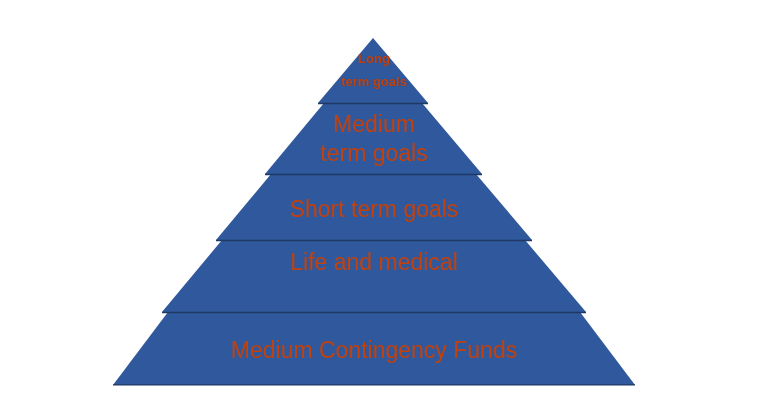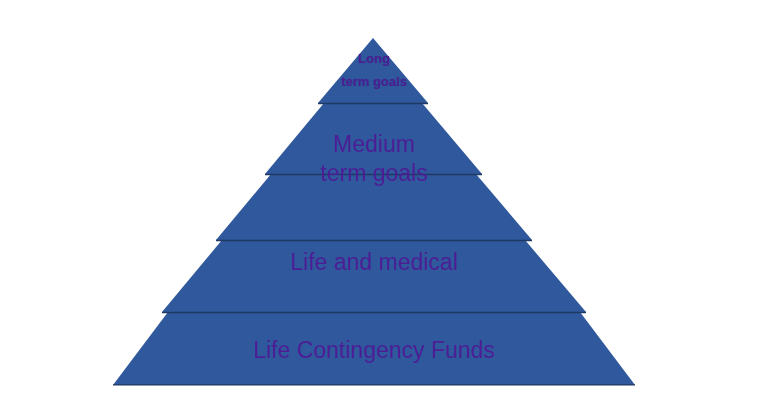--- a/index.html
+++ b/index.html
@@ -21,33 +21,33 @@
     top: 0;
     width: 768px;
     height: 418px;
     display: block;
   }
   .level-label {
     position: absolute;
     left: 374px;
     transform: translateX(-50%);
     text-align: center;
-    color: #4c1d95;
+    color: #c2410c;
     white-space: nowrap;
     pointer-events: none;
   }
   .level-label .line { display: block; }
   .label-1 {
     top: 47px;
     font-size: 13px;
     font-weight: bold;
     line-height: 23px;
     text-shadow: 0 0 1px rgba(20,40,80,0.35);
   }
-  .label-2 { top: 110px; font-size: 23px; line-height: 29px; margin-top: 20px; }
+  .label-2 { top: 110px; font-size: 23px; line-height: 29px; }
   .label-3 { top: 195px; font-size: 23px; line-height: 29px; }
   .label-4 { top: 247px; font-size: 23px; line-height: 31px; text-align: center; }
   .label-5 { top: 336px; font-size: 23px; line-height: 29px; }
 </style>
 </head>
 <body>
 
 <div class="canvas">
 
   <svg class="pyramid-svg" viewBox="0 0 768 418">
@@ -68,22 +68,25 @@
   <div class="level-label label-1">
     <span class="line">Long</span>
     <span class="line">term goals</span>
   </div>
 
   <div class="level-label label-2">
     <span class="line">Medium</span>
     <span class="line">term goals</span>
   </div>
 
+  <div class="level-label label-3">
+    <span class="line">Short term goals</span>
+  </div>
 
   <div class="level-label label-4">
     <span class="line">Life and medical</span>
   </div>
 
   <div class="level-label label-5">
-    <span class="line">Life Contingency Funds</span>
+    <span class="line">Medium Contingency Funds</span>
   </div>
 
 </div>
 
 </body></html>

